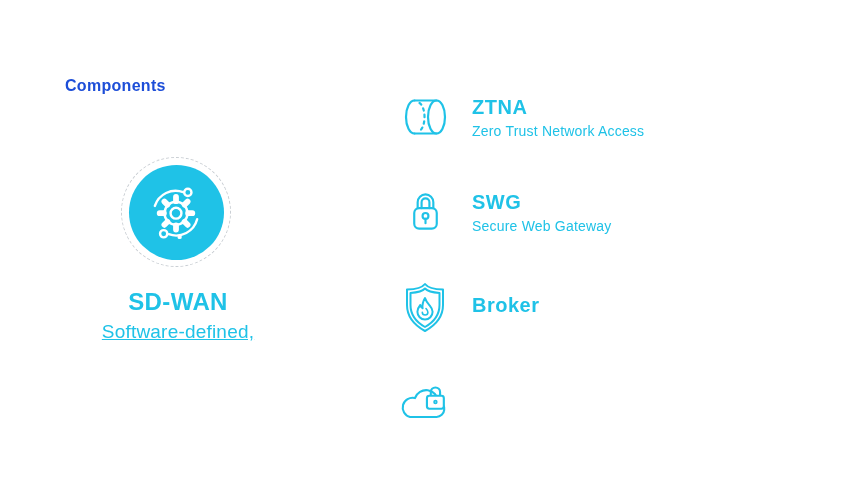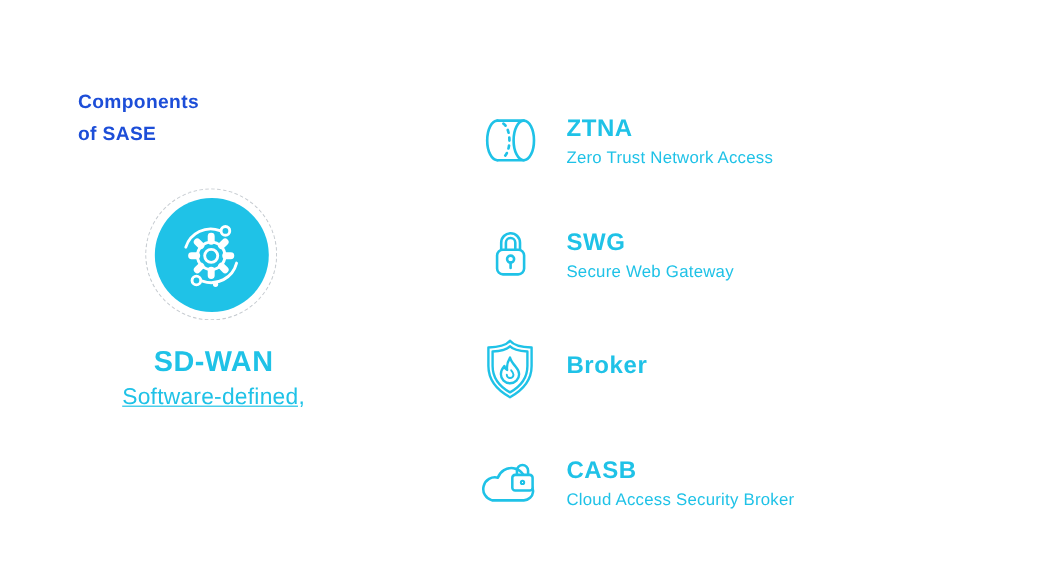--- a/index.html
+++ b/index.html
@@ -45,21 +45,20 @@
   .component-text{color:var(--accent);}
   .component-acronym{font-size:20px;font-weight:bold;letter-spacing:.5px;margin-bottom:4px;}
   .component-name{font-size:14px;letter-spacing:.2px;}
   svg{display:block;}
 </style>
 </head>
 <body style="--accent: #1fc2e7;">
 
 <div class="page-title">
   <div>Components</div>
-  <div>of SASE</div>
 </div>
 
 <div class="hub-ring">
   <div class="hub-circle">
     <svg width="58" height="58" viewBox="0 0 48 48" fill="none" stroke="#ffffff" stroke-width="2" stroke-linecap="round">
       <path d="M34 25 H37.5 M24 35 V38.5 M14 25 H10.5 M24 15 V11.5 M31.1 32.1 L33.6 34.6 M16.9 32.1 L14.4 34.6 M16.9 17.9 L14.4 15.4 M31.1 17.9 L33.6 15.4" stroke-width="4.8"></path>
       <circle cx="24" cy="25" r="9.5"></circle>
       <circle cx="24" cy="25" r="4.5"></circle>
       <path d="M6.5 19 A18 18 0 0 1 30 7.6"></path>
       <circle cx="33.8" cy="7.8" r="3"></circle>
@@ -125,19 +124,15 @@
 
   <div class="component-row">
     <div class="component-icon">
       <svg width="57" height="47" viewBox="0 0 58 48" fill="none" stroke="currentColor" stroke-width="2.2" stroke-linecap="round" stroke-linejoin="round">
         <path d="M13.5 39 H41 A8.2 8.2 0 0 0 42.5 22.8 A12.3 12.3 0 0 0 18.6 19.4 A10 10 0 0 0 13.5 39 Z"></path>
         <path d="M35 17 V13.2 a4.8 4.8 0 0 1 9.6 0 V17"></path>
         <rect x="31" y="17" width="17.5" height="13.5" rx="2.5" fill="#ffffff"></rect>
         <circle cx="39.8" cy="23.5" r="1.4" stroke-width="1.8"></circle>
       </svg>
     </div>
-    <div class="component-text">
-      <div class="component-acronym">CASB</div>
-      <div class="component-name">Cloud Access Security Broker</div>
-    </div>
   </div>
 
 </div>
 
 </body></html>

